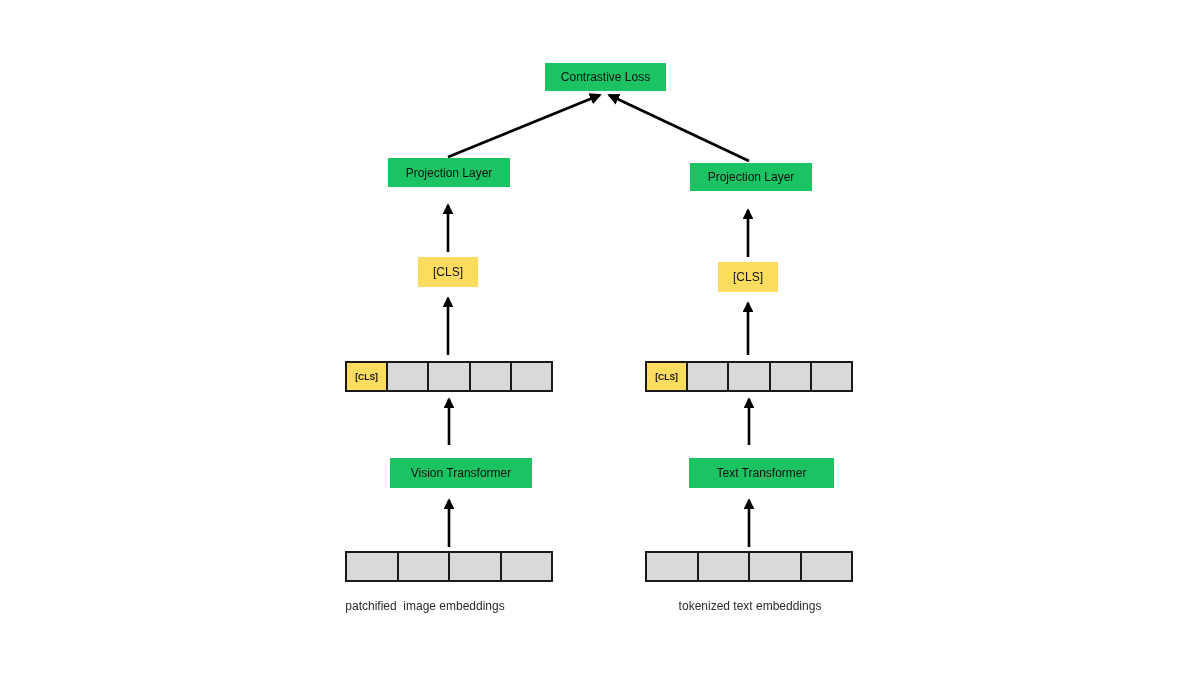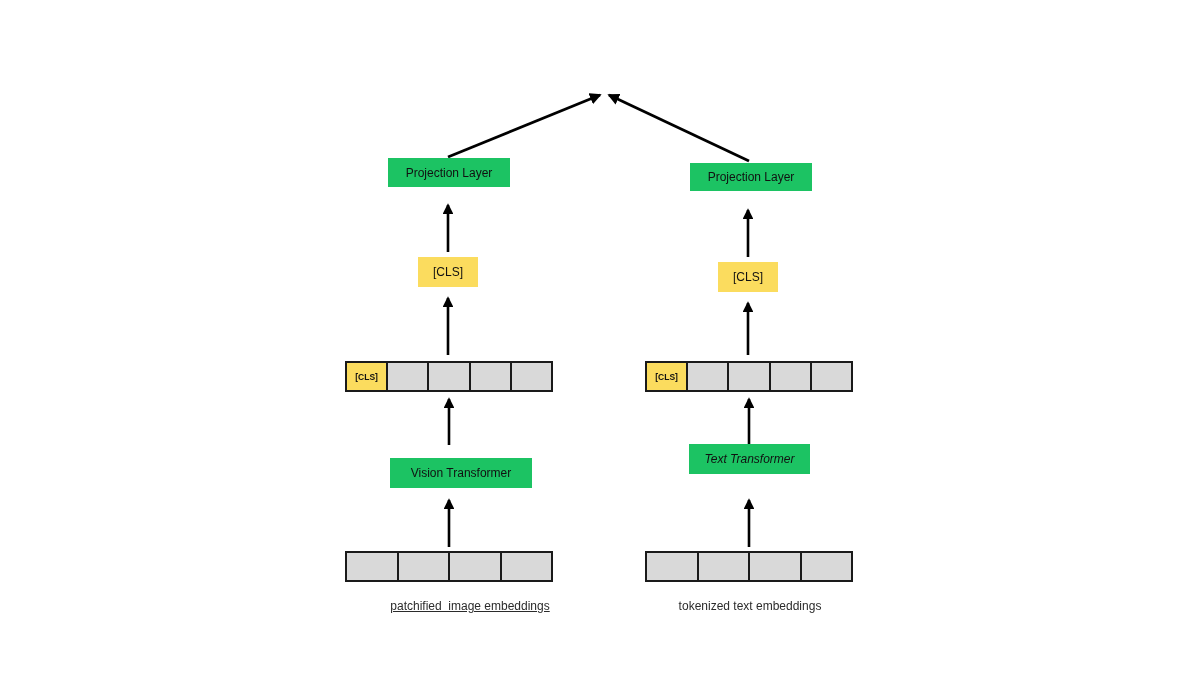--- a/index.html
+++ b/index.html
@@ -67,24 +67,24 @@
   }
   
   #contrastive-loss { left: 545px; top: 63px; width: 121px; height: 28px; }
   #proj-left  { left: 388px; top: 158px; width: 122px; height: 29px; }
   #proj-right { left: 690px; top: 163px; width: 122px; height: 28px; }
   #cls-left   { left: 418px; top: 257px; width: 60px; height: 30px; }
   #cls-right  { left: 718px; top: 262px; width: 60px; height: 30px; }
   #rowcls-left  { left: 345px; top: 361px; width: 208px; height: 31px; }
   #rowcls-right { left: 645px; top: 361px; width: 208px; height: 31px; }
   #vision-transformer { left: 390px; top: 458px; width: 142px; height: 30px; }
-  #text-transformer   { left: 689px; top: 444px; width: 121px; height: 30px; font-style: italic; }
+  #text-transformer   { left: 689px; top: 458px; width: 145px; height: 30px; }
   #row-left  { left: 345px; top: 551px; width: 208px; height: 31px; }
   #row-right { left: 645px; top: 551px; width: 208px; height: 31px; }
-  #caption-left  { left: 470px; top: 599px; text-decoration: underline; }
+  #caption-left  { left: 425px; top: 599px; }
   #caption-right { left: 750px; top: 599px; text-align: right; }
 </style>
 </head>
 <body>
 
 <div class="canvas">
 
   <svg class="arrows" viewBox="0 0 1200 675" xmlns="http://www.w3.org/2000/svg">
     <defs>
       <marker id="ah" viewBox="0 0 10 10" refX="8.5" refY="5" markerWidth="4.2" markerHeight="4.2" orient="auto-start-reverse">
@@ -99,20 +99,21 @@
 
     <line x1="749" y1="547" x2="749" y2="500" stroke="#000" stroke-width="2.6" marker-end="url(#ah)"></line>
     <line x1="749" y1="445" x2="749" y2="399" stroke="#000" stroke-width="2.6" marker-end="url(#ah)"></line>
     <line x1="748" y1="355" x2="748" y2="303" stroke="#000" stroke-width="2.6" marker-end="url(#ah)"></line>
     <line x1="748" y1="257" x2="748" y2="210" stroke="#000" stroke-width="2.6" marker-end="url(#ah)"></line>
 
     <line x1="448" y1="157" x2="600" y2="95" stroke="#000" stroke-width="2.8" marker-end="url(#ah)"></line>
     <line x1="749" y1="161" x2="609" y2="95" stroke="#000" stroke-width="2.8" marker-end="url(#ah)"></line>
   </svg>
 
+  <div class="box green" id="contrastive-loss">Contrastive Loss</div>
 
   <div class="box green" id="proj-left">Projection Layer</div>
   <div class="box green" id="proj-right">Projection Layer</div>
 
   <div class="box yellow" id="cls-left">[CLS]</div>
   <div class="box yellow" id="cls-right">[CLS]</div>
 
   <div class="token-row" id="rowcls-left">
     <div class="cell cls">[CLS]</div>
     <div class="cell"></div>

